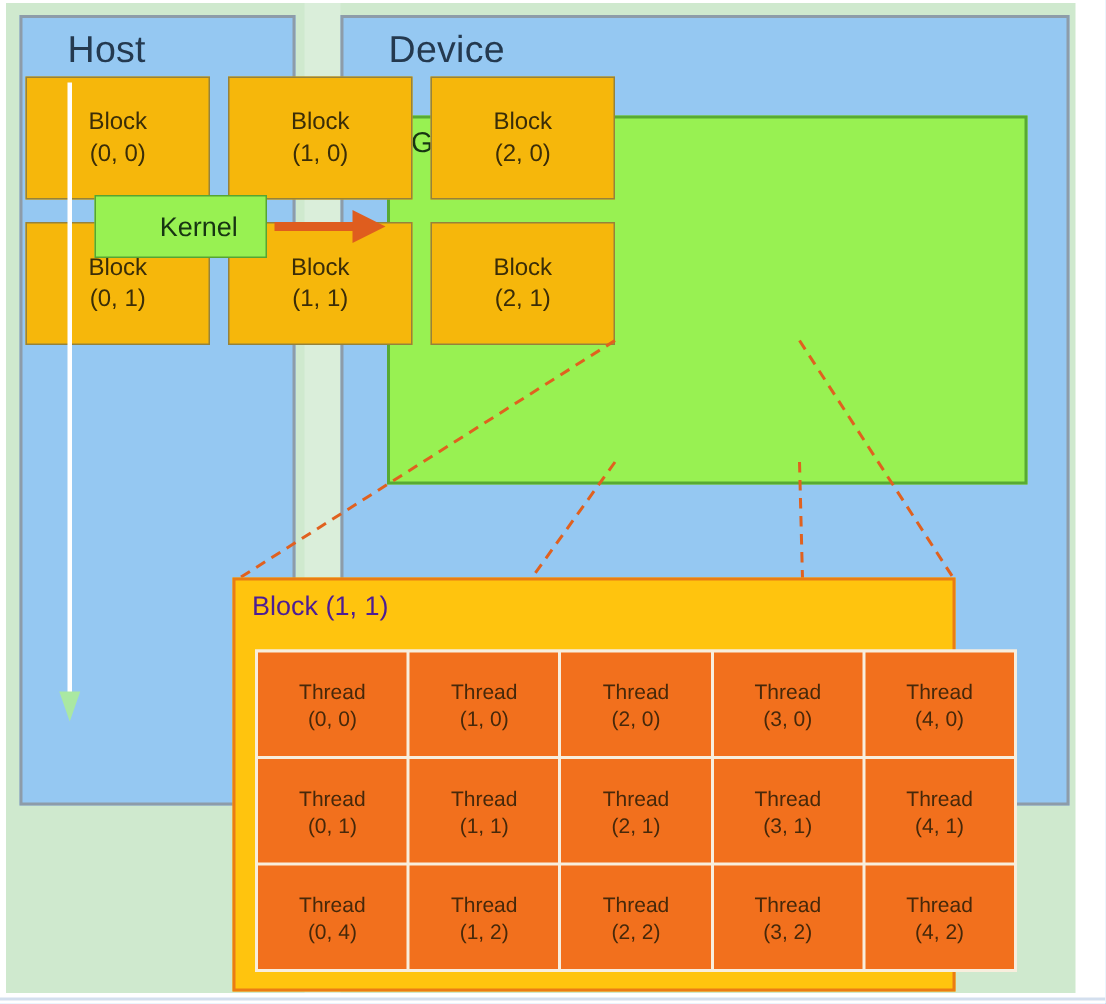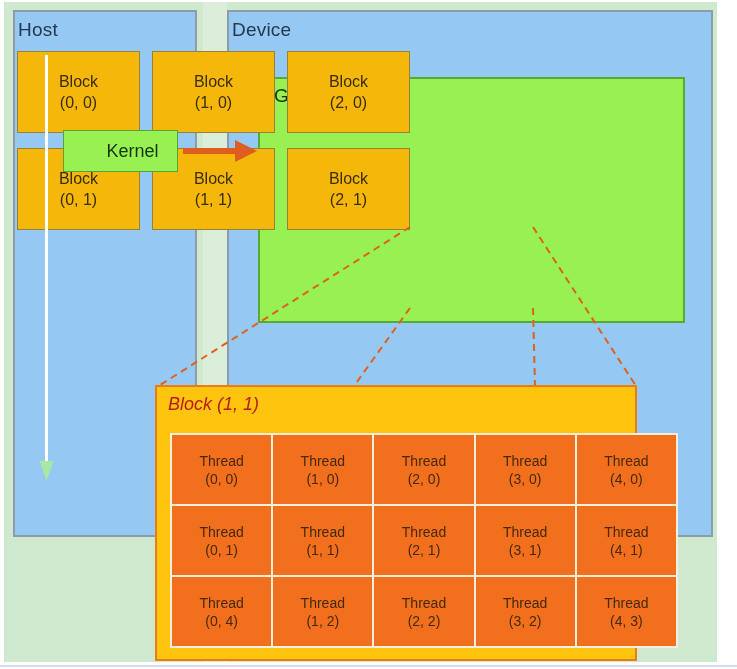--- a/index.html
+++ b/index.html
@@ -21,22 +21,22 @@
     left:0; top:665px; width:737px; height:2px; background:#d3dfee; z-index:0;
   }
 
   .panel {
     background:var(--panel_blue); border:2px solid #8d9ca9;
     box-sizing:border-box; z-index:1;
   }
   #host-panel   { left:13px;  top:10px; width:184px; height:527px; }
   #device-panel { left:227px; top:10px; width:486px; height:527px; }
   .panel-label {
-    position:absolute; left:3px; top:7px;
-    font-size:19px; color:#24394f; letter-spacing:0.2px;
+    position:absolute; left:30px; top:7px;
+    font-size:25px; color:#24394f; letter-spacing:0.2px;
   }
 
   #kernel-box {
     left:63px; top:130px; width:115px; height:42px;
     background:var(--bright_green); border:1px solid #56a532;
     box-sizing:border-box; display:flex; align-items:center; justify-content:center;
     font-size:18px; color:#173512; z-index:2;padding-left:24px;
   }
 
   #grid-box {
@@ -62,21 +62,21 @@
 
   #overlay-svg { left:0; top:0; width:737px; height:669px; z-index:3; pointer-events:none; }
 
   #block-detail {
     left:155px; top:385px; width:482px; height:276px;
     background:var(--detail_gold); border:2px solid #ea7c15;
     box-sizing:border-box; z-index:4;
   }
   #block-detail-title {
     position:absolute; left:11px; top:7px;
-    font-size:18px; color:#b91c1c;font-style:italic;
+    font-size:18px; color:#4c1d95;
   }
   #thread-table {
     position:absolute; left:13px; top:46px; width:508px; height:215px;
     display:grid; gap:2px; background:#f8eedd; border:2px solid #f8eedd;
     box-sizing:border-box;
   }
   .thread-cell {
     background:var(--thread_orange);
     display:flex; flex-direction:column; align-items:center; justify-content:center;
     font-size:14px; line-height:18px; color:#46280a; text-align:center;
@@ -204,18 +204,18 @@
         <div class="thread-cell">
           <span>Thread</span>
           <span>(2, 2)</span>
         </div>
         <div class="thread-cell">
           <span>Thread</span>
           <span>(3, 2)</span>
         </div>
         <div class="thread-cell">
           <span>Thread</span>
-          <span>(4, 3)</span>
+          <span>(4, 2)</span>
         </div>
       </div>
   </div>
 
 </div>
 
 </body></html>

